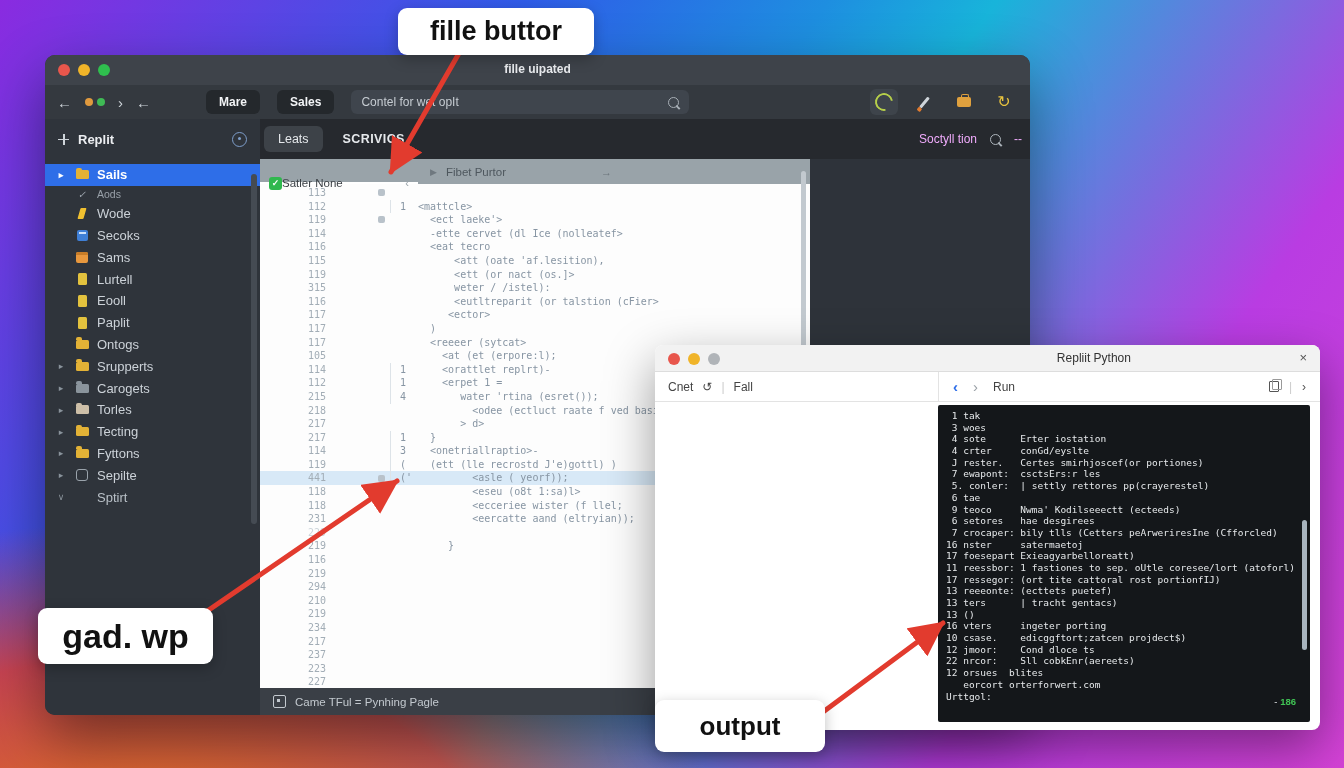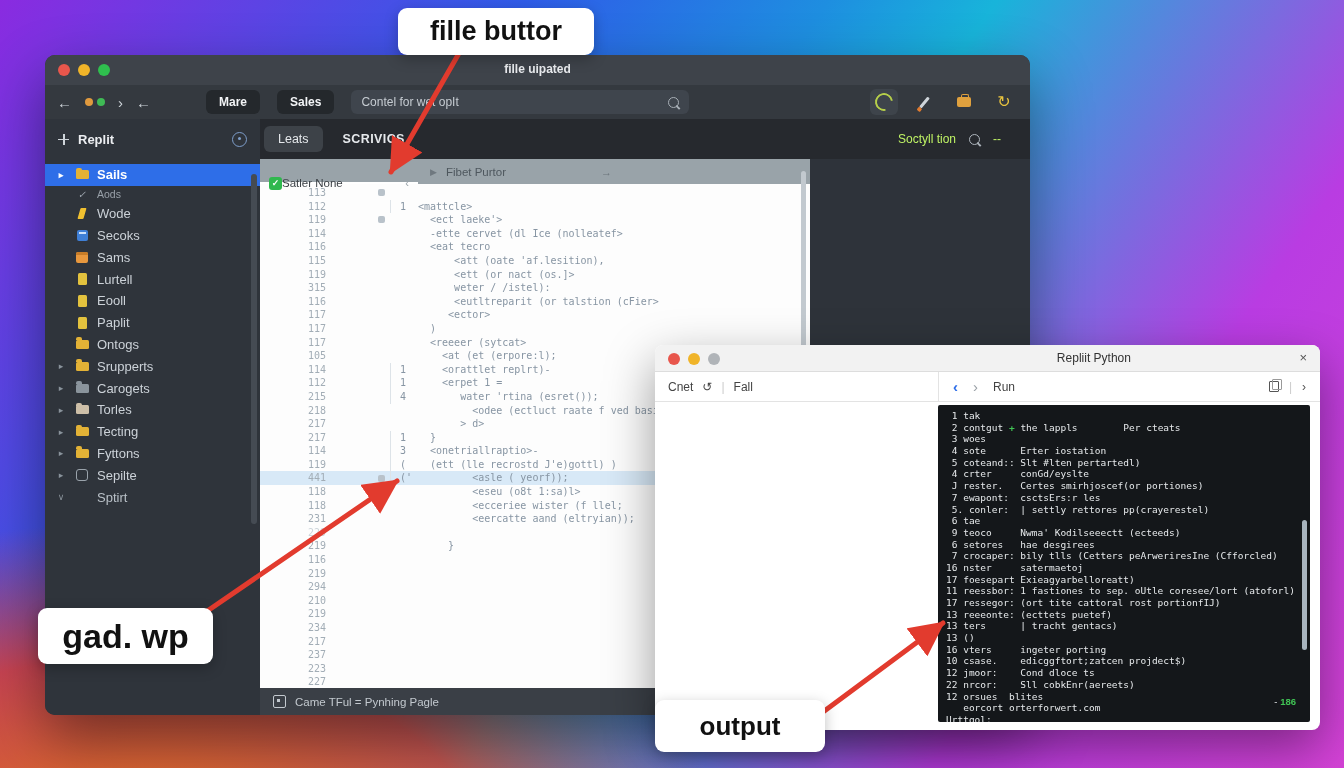--- a/index.html
+++ b/index.html
@@ -46,21 +46,21 @@
   .plus{width:11px;height:11px;position:relative;display:block;}
   .plus::before{content:"";position:absolute;left:5px;top:0;width:1.8px;height:11px;background:#cfd5da;}
   .plus::after{content:"";position:absolute;top:5px;left:0;width:11px;height:1.8px;background:#cfd5da;}
   .sbtitle{color:#eceef1;font-size:13px;font-weight:700;flex:1;}
   .compass{width:13px;height:13px;border:1.5px solid #7e9ecb;border-radius:50%;position:relative;display:block;}
   .compass::after{content:"";position:absolute;left:4.5px;top:4.5px;width:3px;height:3px;background:#7e9ecb;border-radius:50%;}
   .tabs{display:flex;align-items:center;gap:6px;padding-left:4px;}
   .tab{color:#e6e9ec;font-size:12.5px;padding:6px 14px;border-radius:6px;}
   .tab.active{background:#3d4248;}
   .tab.caps{font-weight:700;letter-spacing:.4px;}
-  .tabright{margin-left:auto;display:flex;align-items:center;gap:13px;padding-right:29px;color:#bef264;font-size:12px;}
+  .tabright{margin-left:auto;display:flex;align-items:center;gap:13px;padding-right:8px;color:#f0abfc;font-size:12px;}
   
   .ibody{flex:1;display:flex;min-height:0;}
   .sidebar{width:215px;background:#2f343b;flex:none;padding-top:5px;position:relative;box-sizing:border-box;}
   .titem{height:21.8px;display:flex;align-items:center;padding-left:10px;gap:8px;color:#ccd2d8;font-size:13px;}
   .titem .arr{width:12px;color:#8a939b;font-size:9px;text-align:center;flex:none;}
   .titem.sel{background:#2e6ee8;color:#fff;font-weight:700;}
   .titem.sel .arr{color:#fff;}
   .titem.sub{font-size:10.5px;color:#99a1a9;height:17px;}
   .titem.root{color:#b9c0c7;}
   .fic{width:14px;height:12px;display:flex;align-items:center;justify-content:center;flex:none;position:relative;}
@@ -659,27 +659,25 @@
       </span>
     </div>
   </div>
   <div class="console">
 
     <div class="con-scroll"></div>
     <div class="confoot"><span>- </span><span class="green">186</span></div>
 
       <div class="cline"><span> 1 tak</span><span class="green"></span><span></span></div>
 
-      <div class="cline"><span> 2 contgut </span><span class="green">+</span><span> the lappls        Per cteats</span></div>
 
       <div class="cline"><span> 3 woes</span><span class="green"></span><span></span></div>
 
       <div class="cline"><span> 4 sote      Erter iostation</span><span class="green"></span><span></span></div>
 
-      <div class="cline"><span> 5 coteand:: Slt #lten pertartedl)</span><span class="green"></span><span></span></div>
 
       <div class="cline"><span> 4 crter     conGd/eyslte</span><span class="green"></span><span></span></div>
 
       <div class="cline"><span> J rester.   Certes smirhjoscef(or portiones)</span><span class="green"></span><span></span></div>
 
       <div class="cline"><span> 7 ewapont:  csctsErs:r les</span><span class="green"></span><span></span></div>
 
       <div class="cline"><span> 5. conler:  | settly rettores pp(crayerestel)</span><span class="green"></span><span></span></div>
 
       <div class="cline"><span> 6 tae</span><span class="green"></span><span></span></div>

